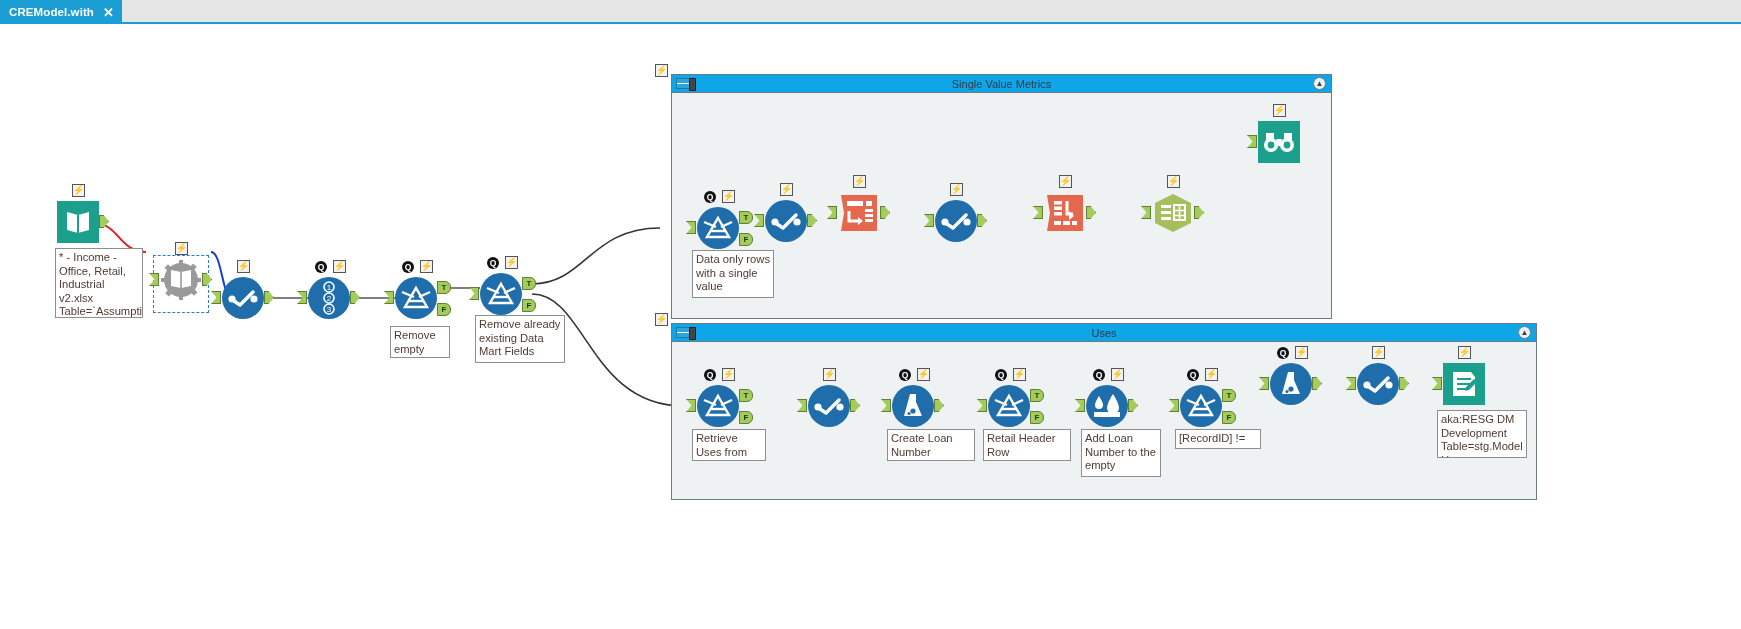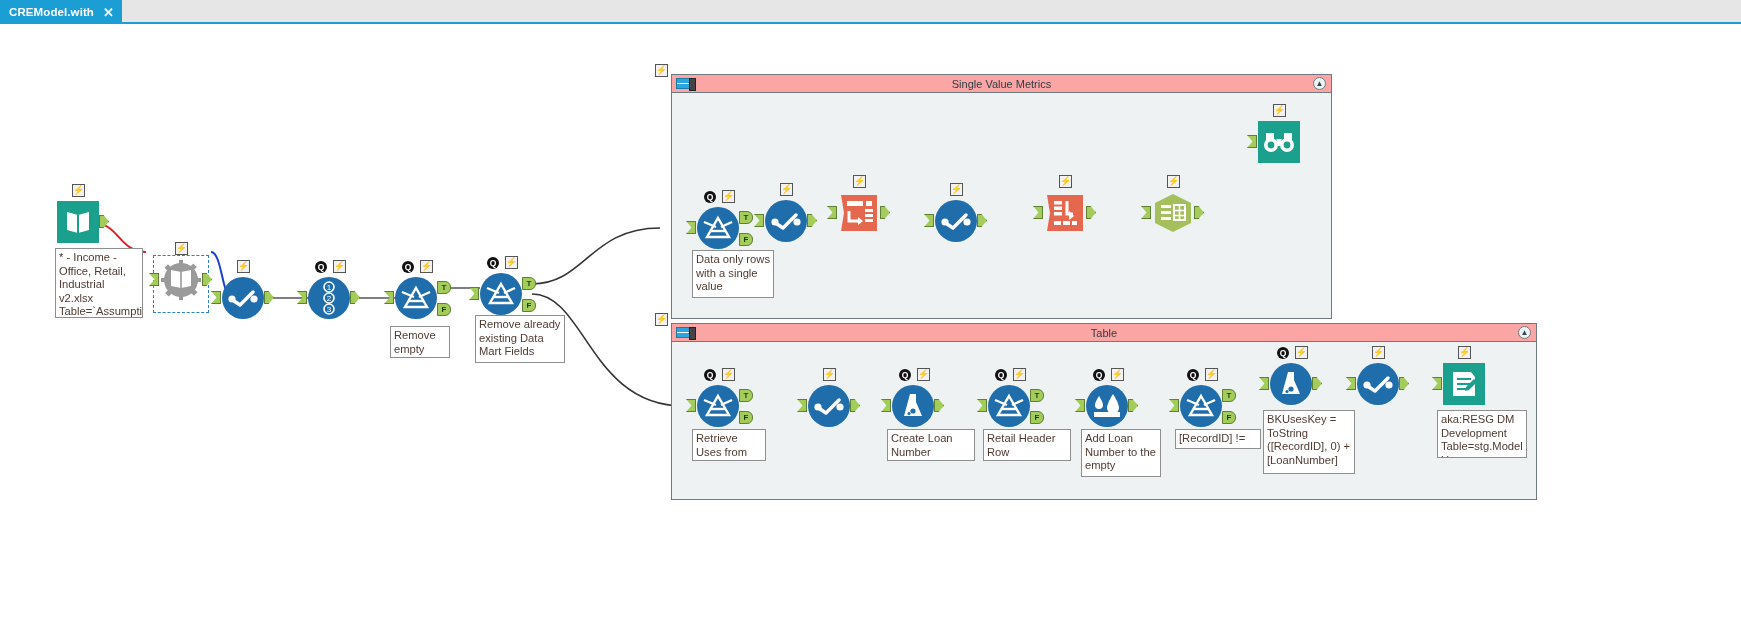--- a/index.html
+++ b/index.html
@@ -38,21 +38,21 @@
   }
 
   
   .container-box {
     position: absolute;
     background: #eef2f3;
     border: 1px solid #6d7b80;
   }
   .container-head {
     position: absolute; left: 0; top: 0; right: 0; height: 18px;
-    background: #fca5a5;
+    background: #0ea5e9;
     border-bottom: 1px solid #6d7b80;
     display: flex; align-items: center; justify-content: center;
   }
   .container-title {
     font-size: 11px; color: #2d3c42;
     font-family: "Liberation Sans", sans-serif;
   }
   .cont-toggle {
     position: absolute; left: 4px; top: 3px;
     width: 17px; height: 11px;
@@ -186,21 +186,21 @@
       <span class="cont-toggle"></span>
       <span class="container-title">Single Value Metrics</span>
       <span class="cont-collapse">▲</span>
     </div>
   </div>
   <div class="badge-lt" style="left:655px; top:38px;">⚡</div>
 
   <div class="container-box" style="left:671px; top:297px; width:866px; height:177px;">
     <div class="container-head">
       <span class="cont-toggle"></span>
-      <span class="container-title">Table</span>
+      <span class="container-title">Uses</span>
       <span class="cont-collapse">▲</span>
     </div>
   </div>
   <div class="badge-lt" style="left:655px; top:287px;">⚡</div>
 
   <div class="tool" style="left:57px; top:175px;">
     <div class="badge-lt" style="left:15px; top:-17px;">⚡</div>
     <div class="tool-ico" style="background:#1aa08c;">
       <svg width="30" height="26" viewBox="0 0 30 26">
         <path d="M15 6 L4 3 L4 21 L15 24 Z" fill="#fff"></path>
@@ -520,21 +520,20 @@
     <div class="tool-ico circ">
       <svg width="28" height="30" viewBox="0 0 28 30">
         <path d="M11 3 L17 3 L17 11 L23 25 L5 25 Z" fill="#fff"></path>
         <circle cx="14" cy="20" r="2.6" fill="#1f6dab"></circle>
         <circle cx="10" cy="22.5" r="1.6" fill="#1f6dab"></circle>
         <circle cx="15" cy="7" r="1.6" fill="#fff"></circle>
       </svg>
     </div>
     <div class="anc out" style="left:42px; top:14px;"></div>
   </div>
-  <div class="note" style="left:1263px; top:384px; width:92px; height:64px;">BKUsesKey = ToString ([RecordID], 0) + [LoanNumber]</div>
 
   <div class="tool" style="left:1357px; top:337px;">
     <div class="badge-lt" style="left:15px; top:-17px;">⚡</div>
     <div class="anc in" style="left:-11px; top:14px;"></div>
     <div class="tool-ico circ">
       <svg width="30" height="18" viewBox="0 0 30 18">
         <circle cx="4" cy="10" r="3.6" fill="#fff"></circle>
         <circle cx="26" cy="10" r="3.6" fill="#fff"></circle>
         <path d="M6 12 L12 16 L25 3" stroke="#fff" stroke-width="3.4" fill="none" stroke-linecap="round" stroke-linejoin="round"></path>
       </svg>

